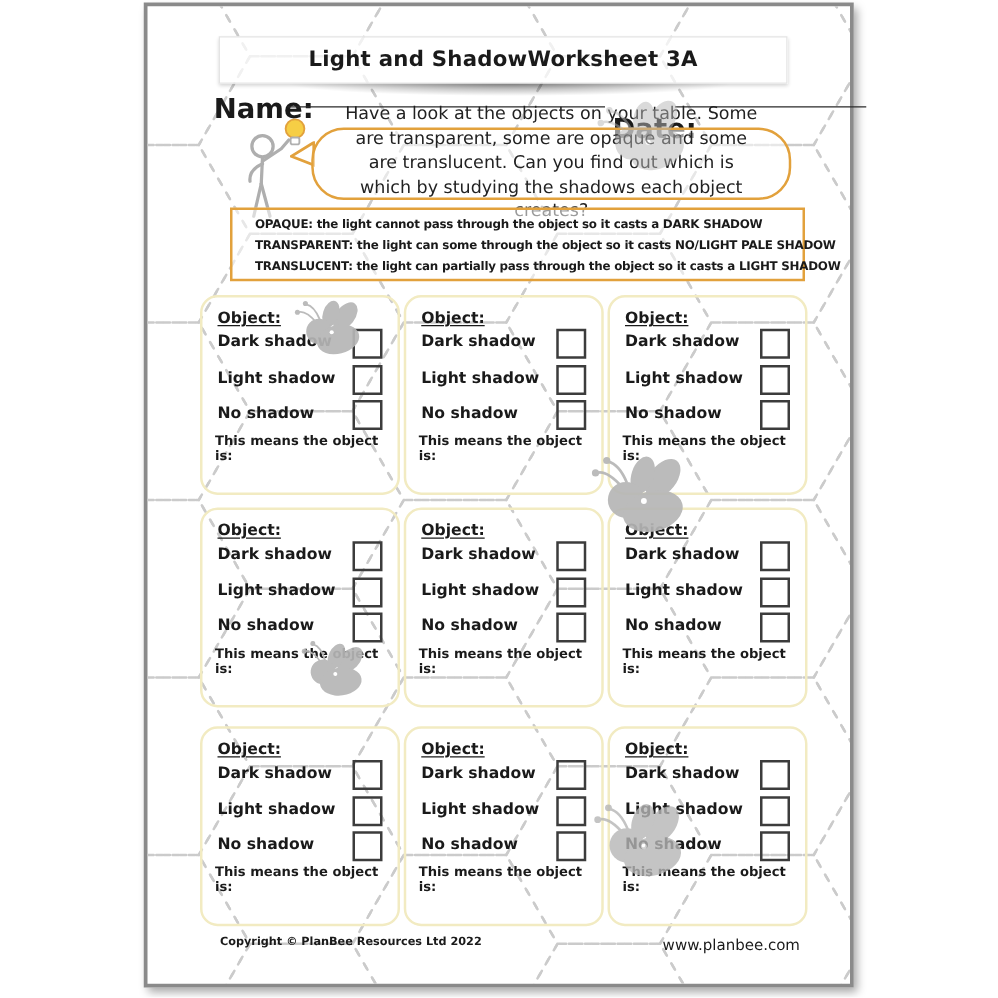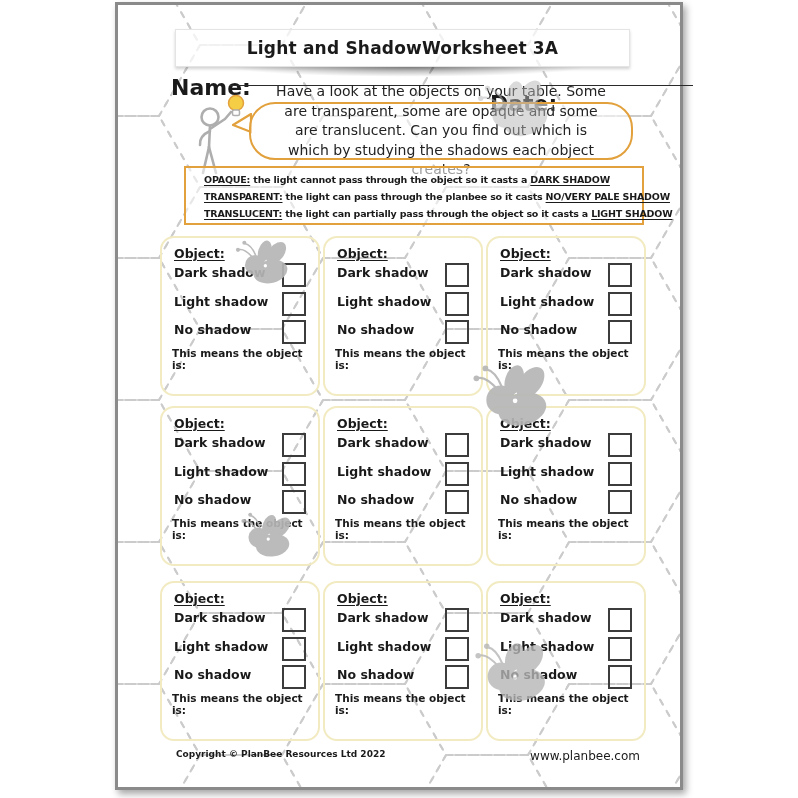--- a/index.html
+++ b/index.html
@@ -51,21 +51,21 @@
   .bubble .txt{font-size:14px;line-height:1.4;text-align:center;font-weight:normal;color:#222;}
   .bubble-tail{position:absolute;left:114px;top:108px;}
 
   
   .defs{
     position:absolute;left:66px;top:161px;width:460px;height:59px;
     border:2.4px solid #E2A13C;background:rgba(255,255,255,0.55);
     box-sizing:border-box;padding:4px 4px 4px 18px;
   }
   .defs .line{font-size:9.5px;letter-spacing:-0.2px;line-height:1.78;white-space:nowrap;font-weight:bold;}
-  .defs .u,.card .u{text-decoration:underline;text-underline-offset:2px;}
+  .defs .u,.card .u{text-underline-offset:2px;}
 
   
   .card-row{position:absolute;left:42px;width:486px;display:flex;gap:3px;}
   .row-0{top:231px;} .row-1{top:401px;} .row-2{top:576px;}
   .card{
     position:relative;width:160px;height:160px;box-sizing:border-box;
     border:2.5px solid #F2EBC2;border-radius:14px;background:transparent;
   }
   .card .obj{position:absolute;left:12px;top:8px;font-size:12.5px;font-weight:bold;text-decoration:underline;text-underline-offset:2px;}
   .card .opt-label{position:absolute;left:12px;font-size:12.5px;font-weight:bold;}
@@ -183,21 +183,21 @@
 
     <svg class="bubble-tail" width="20" height="22" viewBox="0 0 20 22">
       <polygon points="19,1 1,12 19,19" fill="#ffffff" stroke="#E2A13C" stroke-width="2.2"></polygon>
     </svg>
     <div class="bubble">
       <div class="txt">Have a look at the objects on your table. Some are transparent, some are opaque and some are translucent. Can you find out which is which by studying the shadows each object creates?</div>
     </div>
 
     <div class="defs">
       <div class="line"><span class="u">OPAQUE:</span><span> the light cannot pass through the object so it casts a </span><span class="u">DARK SHADOW</span></div>
-      <div class="line"><span class="u">TRANSPARENT:</span><span> the light can pass through the planbee so it casts </span><span class="u">NO/VERY PALE SHADOW</span></div>
+      <div class="line"><span class="u">TRANSPARENT:</span><span> the light can some through the object so it casts </span><span class="u">NO/LIGHT PALE SHADOW</span></div>
       <div class="line"><span class="u">TRANSLUCENT:</span><span> the light can partially pass through the object so it casts a </span><span class="u">LIGHT SHADOW</span></div>
     </div>
 
     <div class="card-row row-0">
       <div class="card">
         <span class="obj">Object:</span>
         <span class="opt-label ol0">Dark shadow</span>
         <span class="cb cb0"></span>
         <span class="opt-label ol1">Light shadow</span>
         <span class="cb cb1"></span>

